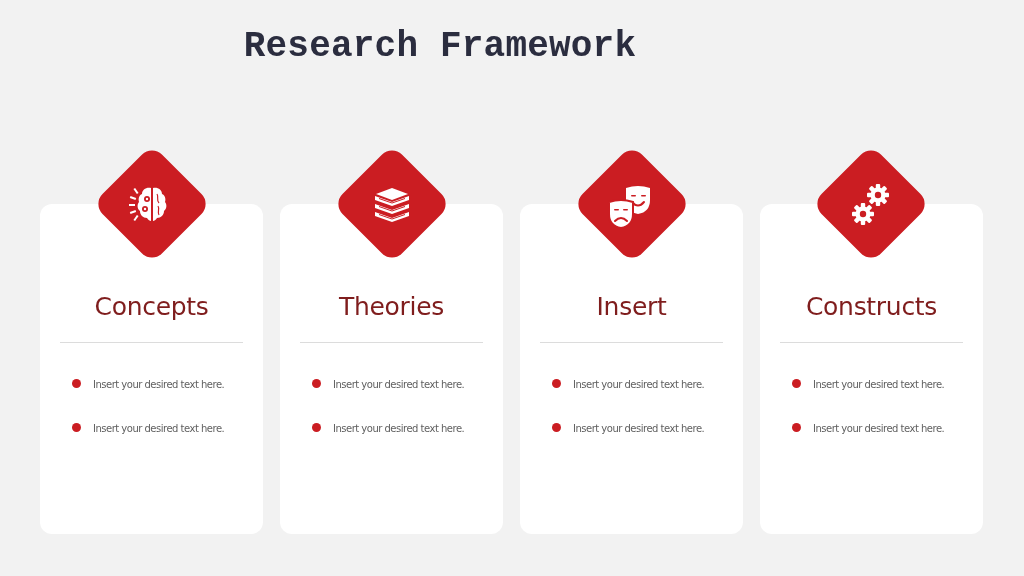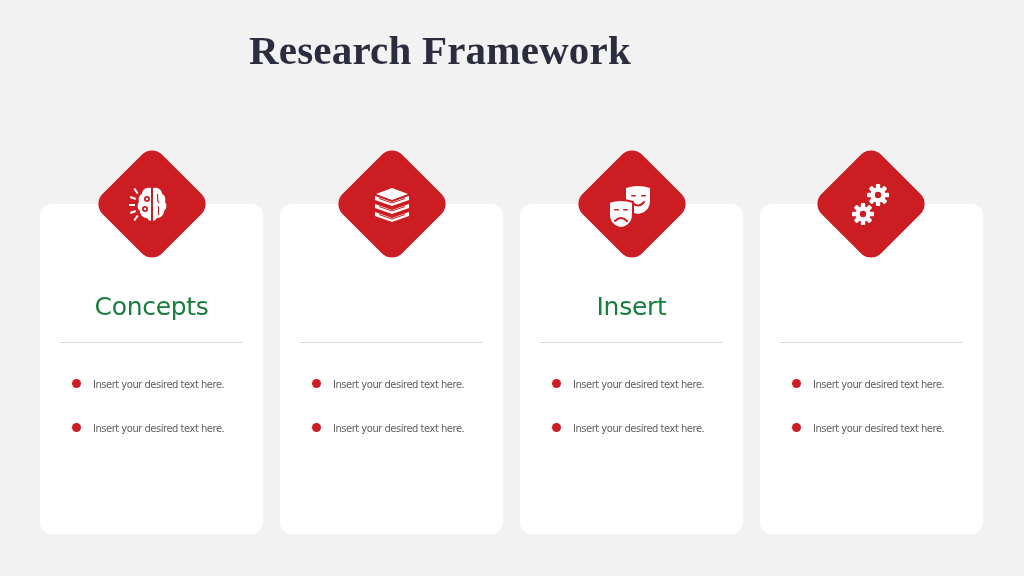--- a/index.html
+++ b/index.html
@@ -4,41 +4,41 @@
   <style>
     * { box-sizing: border-box; margin: 0; padding: 0; }
     html, body {
       width: 1024px; height: 576px; overflow: hidden;
       background: #F2F2F2;
       font-family: "Liberation Sans", "DejaVu Sans", sans-serif;
     }
     .slide { position: relative; width: 1024px; height: 576px; background: #F2F2F2; }
     .title {
       position: absolute; top: 26px; left: 0; width: 880px;
-      text-align: center; font-family: Liberation Serif, serif;
-      font-weight: bold; font-size: 41px; color: #2B2D3F; letter-spacing: 0.2px;
+      text-align: center; font-family: Liberation Mono, monospace;
+      font-weight: bold; font-size: 36px; color: #2B2D3F; letter-spacing: 0.2px;
     }
     .card {
       position: absolute; top: 204px; width: 223px; height: 330px;
       background: #FFFFFF; border-radius: 12px;
     }
     .diamond-wrap {
       position: absolute; width: 120px; height: 120px; top: 144px;
     }
     .diamond {
       position: absolute; left: 18px; top: 18px; width: 84px; height: 84px;
       background: #CB1D22; border-radius: 14px; transform: rotate(45deg);
     }
     .diamond-icon {
       position: absolute; left: 0; top: 0; width: 120px; height: 120px;
       display: flex; align-items: center; justify-content: center;
     }
     .card-title {
       position: absolute; top: 88px; left: 0; width: 100%;
-      text-align: center; font-size: 25px; color: #15803d;
+      text-align: center; font-size: 25px; color: #7f1d1d;
       font-family: "DejaVu Sans", sans-serif; font-weight: normal;
       letter-spacing: -0.3px;
     }
     .divider {
       position: absolute; top: 138px; left: 20px; width: 183px; height: 1px;
       background: #DCDCDC;
     }
     .bullets { position: absolute; top: 170px; left: 32px; width: 180px; }
     .bullet { position: relative; padding-left: 21px; margin-bottom: 22px; }
     .bullet-dot {
@@ -93,20 +93,21 @@
         </g>
         <g fill="#FFFFFF">
           <circle cx="18" cy="15" r="1.2"></circle>
           <circle cx="16" cy="25" r="1.2"></circle>
         </g>
       </svg>
     </div>
   </div>
 
   <div class="card" style="left:280px;">
+    <div class="card-title">Theories</div>
     <div class="divider"></div>
     <div class="bullets">
       <div class="bullet">
         <span class="bullet-dot"></span>
         <div class="bullet-text">Insert your desired text here.</div>
       </div>
       <div class="bullet">
         <span class="bullet-dot"></span>
         <div class="bullet-text">Insert your desired text here.</div>
       </div>
@@ -160,20 +161,21 @@
           <path d="M3 18 Q15 14 27 18 L27 30 Q27 42 15 44 Q3 42 3 30 Z" fill="#FFFFFF"></path>
         </g>
         <rect x="8" y="25" width="5" height="1.6" rx="0.8" fill="#CB1D22"></rect>
         <rect x="17" y="25" width="5" height="1.6" rx="0.8" fill="#CB1D22"></rect>
         <path d="M9 37 Q15 31 21 37" stroke="#CB1D22" stroke-width="2" fill="none" stroke-linecap="round"></path>
       </svg>
     </div>
   </div>
 
   <div class="card" style="left:760px;">
+    <div class="card-title">Constructs</div>
     <div class="divider"></div>
     <div class="bullets">
       <div class="bullet">
         <span class="bullet-dot"></span>
         <div class="bullet-text">Insert your desired text here.</div>
       </div>
       <div class="bullet">
         <span class="bullet-dot"></span>
         <div class="bullet-text">Insert your desired text here.</div>
       </div>

